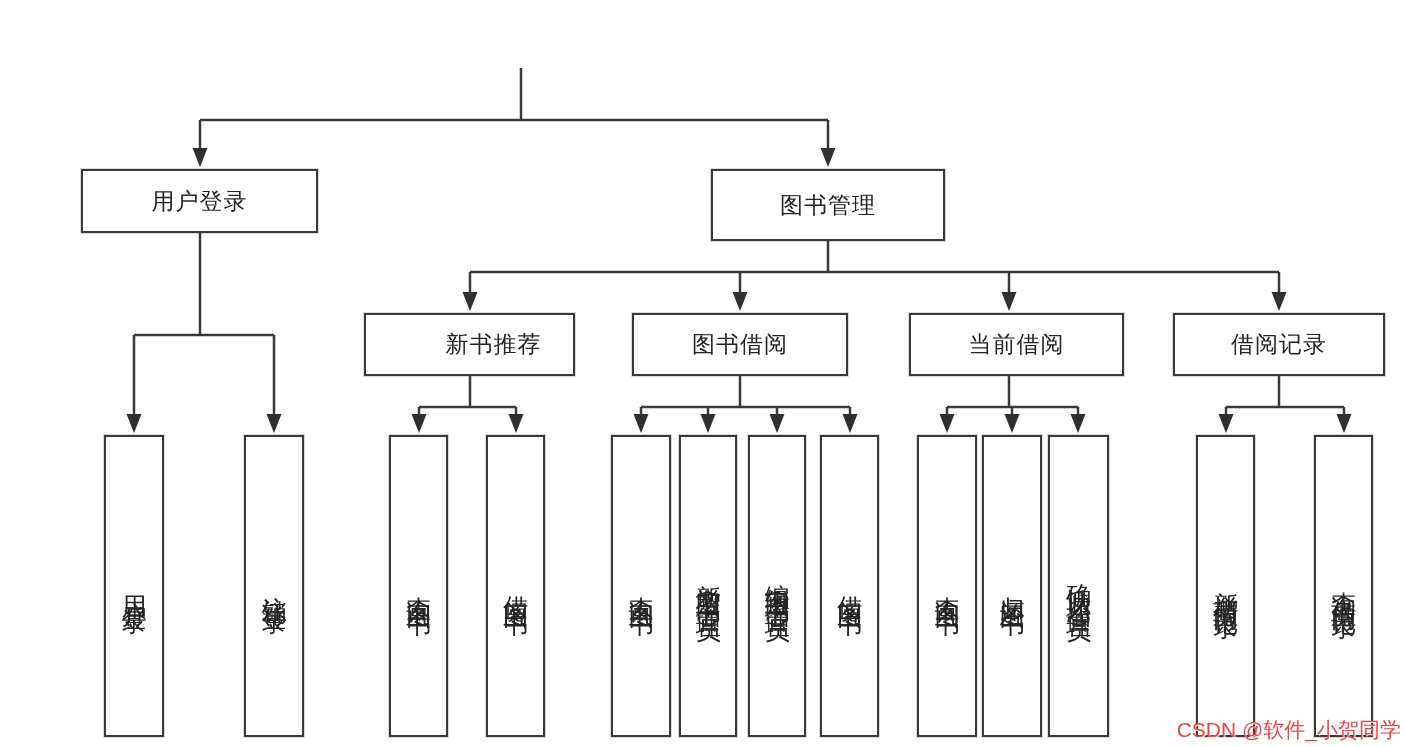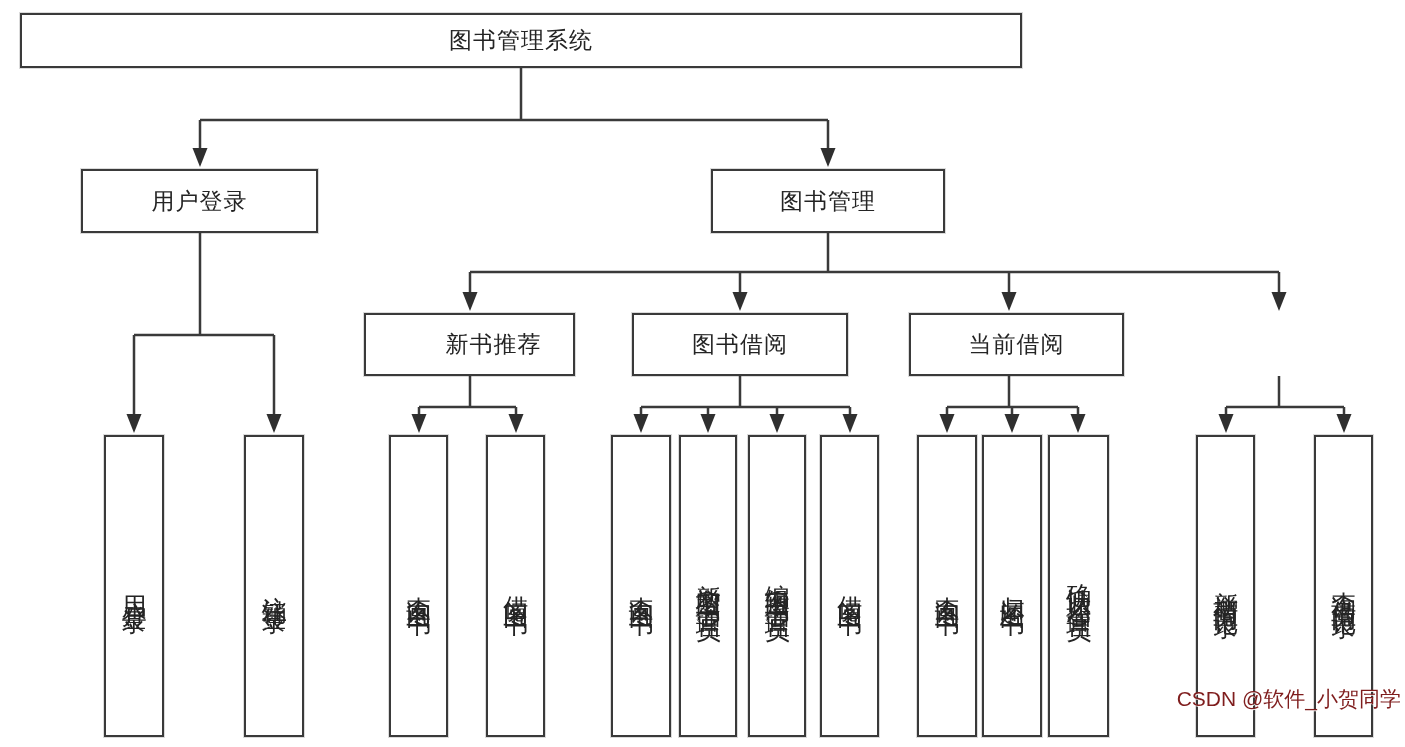--- a/index.html
+++ b/index.html
@@ -29,24 +29,24 @@
     writing-mode:vertical-rl;
     text-orientation:mixed;
     font-size:25px;
     letter-spacing:5px;
     line-height:1.1;
     padding:4px 0;
   }
   .watermark{
     position:absolute;
     right:4px;
-    top:685px;
+    top:716px;
     z-index:5;
     font-size:21px;
-    color:#7f1d1d;
+    color:#ef4444;
     text-shadow:1px 1px 0 rgba(255,255,255,0.85);
     white-space:nowrap;
   }
 </style>
 </head>
 <body>
 
 <div class="canvas">
 
   <svg class="connector-svg" viewBox="0 0 1405 747" xmlns="http://www.w3.org/2000/svg" aria-hidden="true">
@@ -82,28 +82,28 @@
       <polygon points="769.5,414 784.5,414 777,433"></polygon>
       <polygon points="842.5,414 857.5,414 850,433"></polygon>
       <polygon points="939.5,414 954.5,414 947,433"></polygon>
       <polygon points="1004.5,414 1019.5,414 1012,433"></polygon>
       <polygon points="1070.5,414 1085.5,414 1078,433"></polygon>
       <polygon points="1218.5,414 1233.5,414 1226,433"></polygon>
       <polygon points="1336.5,414 1351.5,414 1344,433"></polygon>
     </g>
   </svg>
 
-  <div class="node h" style="left:20px;top:13px;width:1002px;height:55px;">图书管理系统</div>
 
   <div class="node h" style="left:81px;top:169px;width:237px;height:64px;">用户登录</div>
-  <div class="node h" style="left:711px;top:169px;width:234px;height:64px;">图书管理</div>
+  <div class="node h" style="left:711px;top:169px;width:234px;height:72px;">图书管理</div>
 
   <div class="node h" style="left:364px;top:313px;width:211px;height:63px;padding-left:48px;">新书推荐</div>
   <div class="node h" style="left:632px;top:313px;width:216px;height:63px;text-align:right;">图书借阅</div>
   <div class="node h" style="left:901px;top:313px;width:215px;height:63px;margin-left:8px;">当前借阅</div>
+  <div class="node h" style="left:1173px;top:313px;width:212px;height:63px;">借阅记录</div>
 
   <div class="node v" style="left:104px;top:435px;width:60px;height:302px;">用户登录</div>
   <div class="node v" style="left:244px;top:435px;width:60px;height:302px;">注销登录</div>
 
   <div class="node v" style="left:389px;top:435px;width:59px;height:302px;">查询图书</div>
   <div class="node v" style="left:486px;top:435px;width:59px;height:302px;">借阅图书</div>
 
   <div class="node v" style="left:611px;top:435px;width:60px;height:302px;">查询图书</div>
   <div class="node v" style="left:679px;top:435px;width:58px;height:302px;">新增图书（管理员）</div>
   <div class="node v" style="left:748px;top:435px;width:58px;height:302px;">编辑图书（管理员）</div>

